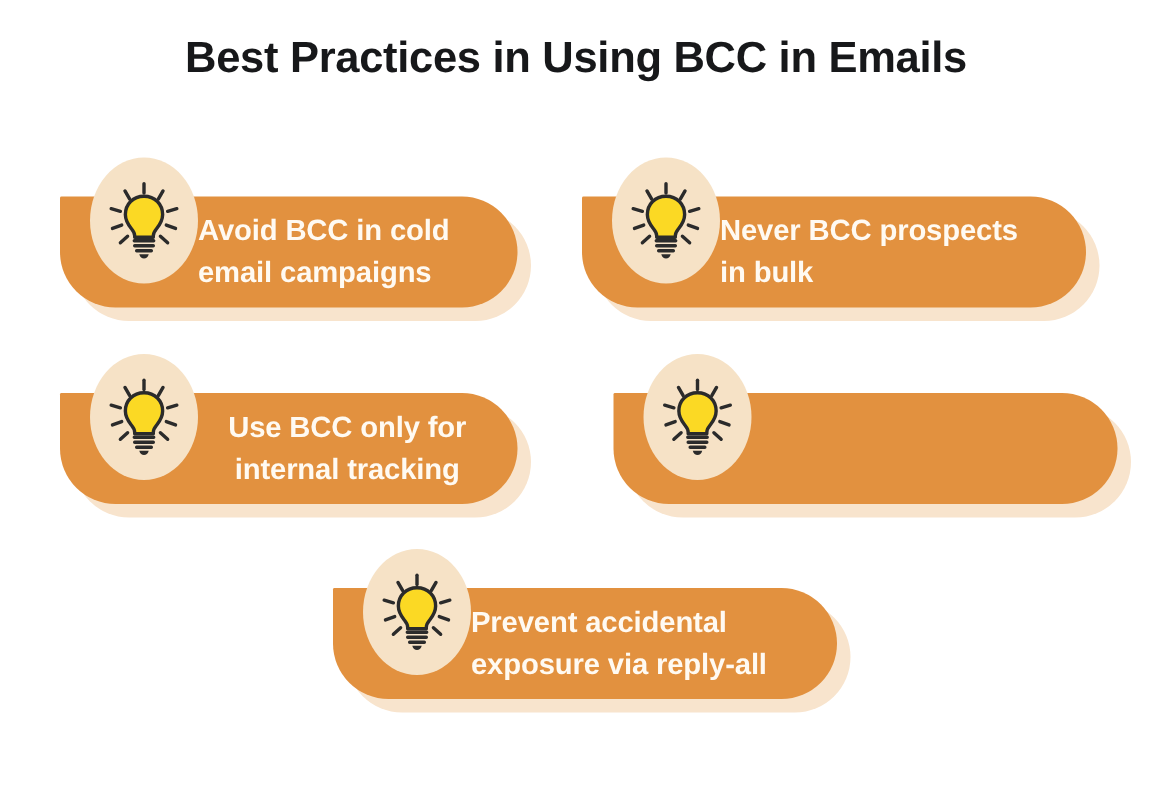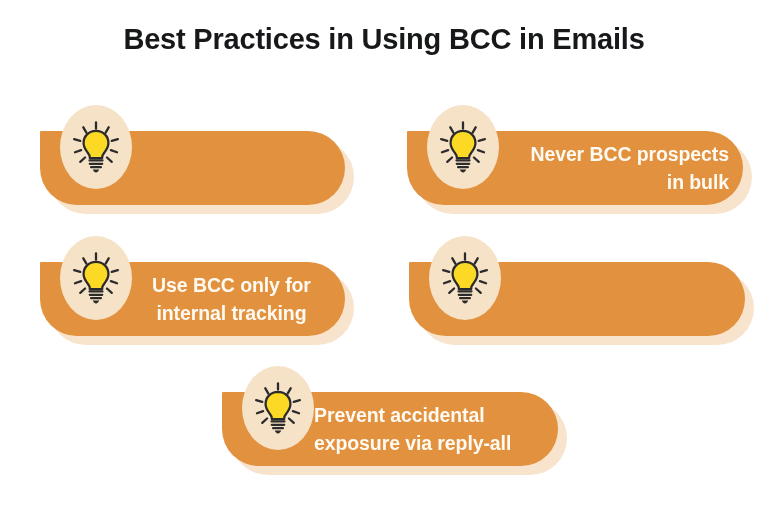--- a/index.html
+++ b/index.html
@@ -122,23 +122,25 @@
           <line x1="8" y1="38" x2="15" y2="35.5"></line>
           <line x1="56" y1="38" x2="49" y2="35.5"></line>
           <line x1="14" y1="49" x2="19.5" y2="44"></line>
           <line x1="50" y1="49" x2="44.5" y2="44"></line>
         </g>
         <path d="M32 13.5c-8.3 0-14.2 6.2-14.2 14 0 5.3 2.8 8.5 4.8 11 1.5 1.9 2.3 3.2 2.3 5.1v1.1h14.2v-1.1c0-1.9 0.8-3.2 2.3-5.1 2-2.5 4.8-5.7 4.8-11 0-7.8-5.9-14-14.2-14z" fill="#fbd924" stroke="#2b2b2b" stroke-width="2.6" stroke-linejoin="round"></path>
         <path d="M24.6 47.4h14.8M24.9 51.2h14.2M26.4 55h11.2" stroke="#2b2b2b" stroke-width="2.6" stroke-linecap="round" fill="none"></path>
         <path d="M28.4 57.8h7.2c-0.6 2.2-1.9 3.2-3.6 3.2s-3-1-3.6-3.2z" fill="#2b2b2b"></path>
       </svg>
     </div>
-  </div>
-
-  <div class="card" style="left:407px; top:131px; width:336px; height:74px;text-align:right;">
+    <div class="card-text">Avoid BCC in cold
+email campaigns</div>
+  </div>
+
+  <div class="card" style="left:388px; top:131px; width:336px; height:74px;">
     <div class="card-shadow"></div>
     <div class="card-pill"></div>
     <div class="bulb-badge">
       <svg viewBox="0 0 64 64" aria-hidden="true">
         <g stroke="#2b2b2b" stroke-width="2.6" stroke-linecap="round" fill="none">
           <line x1="32" y1="4" x2="32" y2="11"></line>
           <line x1="17.5" y1="9.5" x2="21" y2="15.5"></line>
           <line x1="46.5" y1="9.5" x2="43" y2="15.5"></line>
           <line x1="7" y1="23" x2="14" y2="25"></line>
           <line x1="57" y1="23" x2="50" y2="25"></line>

